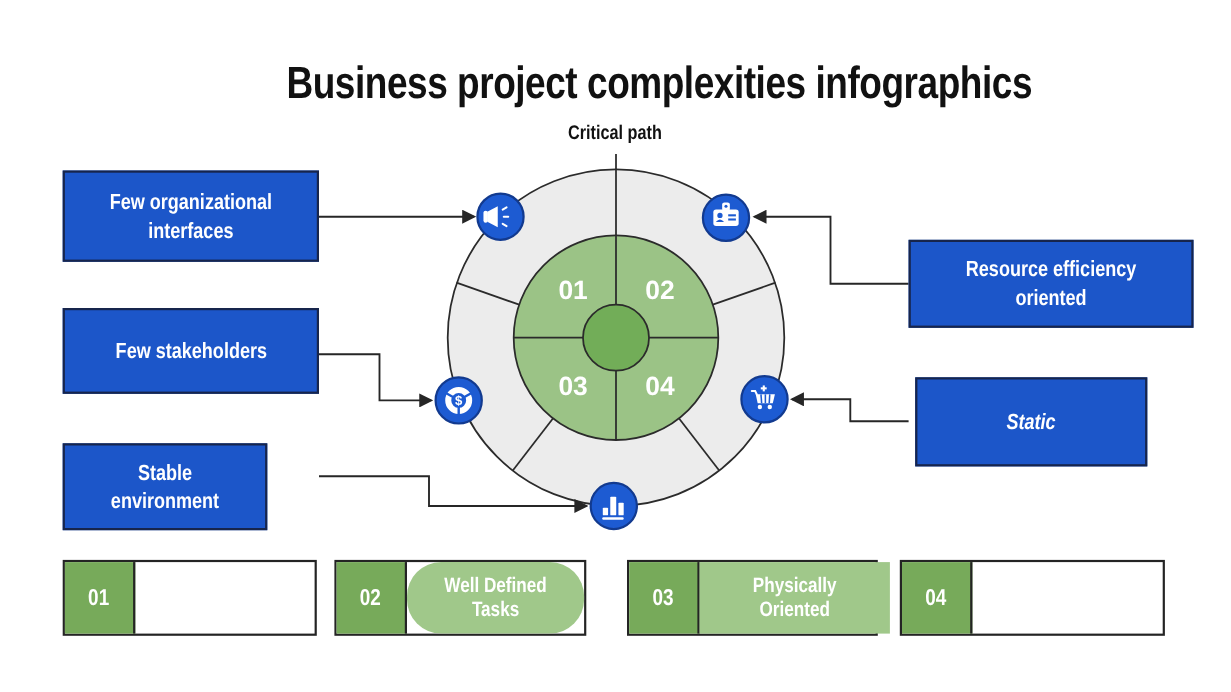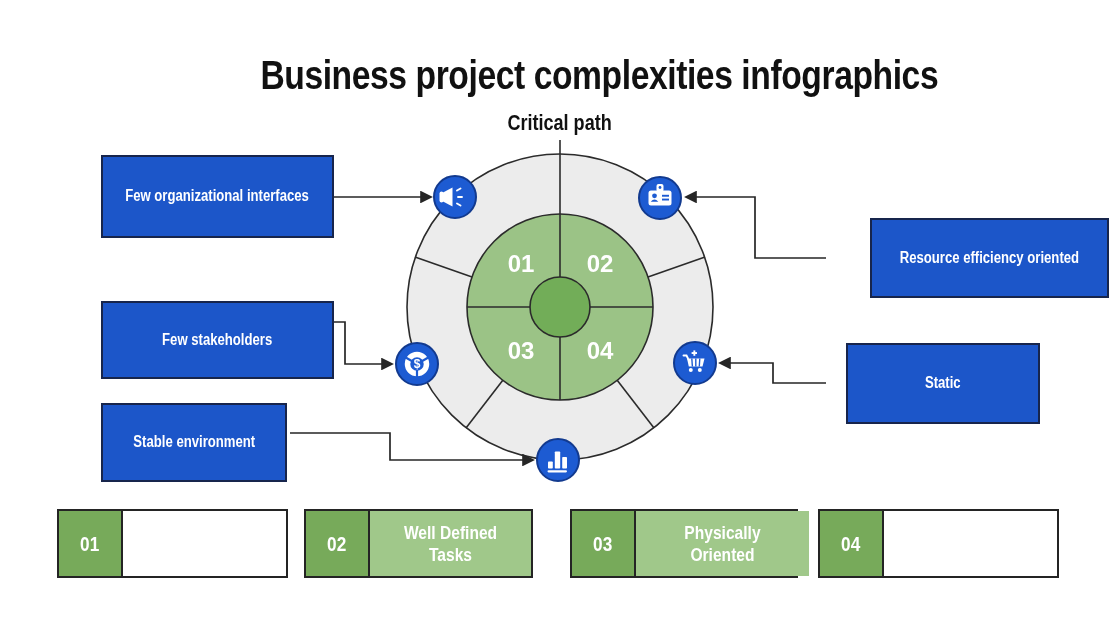--- a/index.html
+++ b/index.html
@@ -7,29 +7,28 @@
     position:relative;width:1119px;height:629px;background:#ffffff;
     font-family:"Liberation Sans",sans-serif;overflow:hidden;
   }
   .cond{display:inline-block;transform:scaleX(0.82);transform-origin:center;white-space:pre-line;}
   .title{
     position:absolute;left:0;top:52px;width:1119px;text-align:center;
     font-size:41px;font-weight:800;color:#111111;letter-spacing:-0.5px;padding-left:40px;
   }
   .subtitle{
     position:absolute;left:0;top:110px;width:1119px;text-align:center;
-    font-size:22px;font-weight:800;color:#111111;
+    font-size:18px;font-weight:800;color:#111111;
   }
   .svg-layer{position:absolute;left:0;top:0;z-index:1;}
   .callout{
     position:absolute;z-index:2;background:#1c56c9;border:2.5px solid #17254c;
     color:#ffffff;display:flex;align-items:center;justify-content:center;
-    text-align:center;font-weight:800;font-size:16px;line-height:1.3;
+    text-align:center;font-weight:800;font-size:20px;line-height:1.3;
     box-sizing:border-box;
-    margin-left:44px;
   }
   .legend-item{
     position:absolute;z-index:2;top:509px;height:69px;display:flex;
     border:2px solid #242424;box-sizing:border-box;
   }
   .legend-num{
     width:62px;flex:0 0 62px;background:#77aa5a;border-right:2px solid #242424;
     display:flex;align-items:center;justify-content:center;
     color:#ffffff;font-weight:800;font-size:21px;
   }
@@ -139,44 +138,44 @@
       <rect x="-10" y="1.5" width="4.8" height="7" rx="0.8" fill="#ffffff"></rect>
       <rect x="-3.2" y="-8.5" width="5.4" height="17" rx="0.8" fill="#ffffff"></rect>
       <rect x="4.2" y="-3" width="4.8" height="11.5" rx="0.8" fill="#ffffff"></rect>
       <rect x="-10.5" y="10.2" width="19.5" height="2.2" rx="1.1" fill="#ffffff"></rect>
     </g>
   </svg>
 
   <div class="callout" style="left:57px;top:155px;width:233px;height:83px;">
     <span class="cond">Few organizational interfaces</span>
   </div>
-  <div class="callout" style="left:57px;top:301px;width:233px;height:78px;">
+  <div class="callout" style="left:57px;top:280px;width:233px;height:78px;">
     <span class="cond">Few stakeholders</span>
   </div>
   <div class="callout" style="left:57px;top:403px;width:186px;height:79px;">
     <span class="cond">Stable environment</span>
   </div>
 
-  <div class="callout" style="left:826px;top:218px;width:239px;height:80px;">
+  <div class="callout" style="left:826px;top:218px;width:259px;height:80px;">
     <span class="cond">Resource efficiency oriented</span>
   </div>
-  <div class="callout" style="left:802px;top:343px;width:194px;height:81px;">
+  <div class="callout" style="left:832px;top:343px;width:211px;height:81px;font-style:italic;">
     <span class="cond">Static</span>
   </div>
 
   <div class="legend-item" style="left:57px;width:231px;">
     <div class="legend-num">
         <span class="cond">01</span>
       </div>
   </div>
   <div class="legend-item" style="left:304px;width:229px;">
     <div class="legend-num">
         <span class="cond">02</span>
       </div>
-    <div class="legend-label" style="padding:0 18px;">
+    <div class="legend-label" style="padding:0 18px;border-radius:31px;">
         <span class="cond">Well Defined Tasks</span>
       </div>
   </div>
   <div class="legend-item" style="left:570px;width:228px;">
     <div class="legend-num">
         <span class="cond">03</span>
       </div>
     <div class="legend-label" style="padding:0 40px;">
         <span class="cond">Physically Oriented</span>
       </div>

